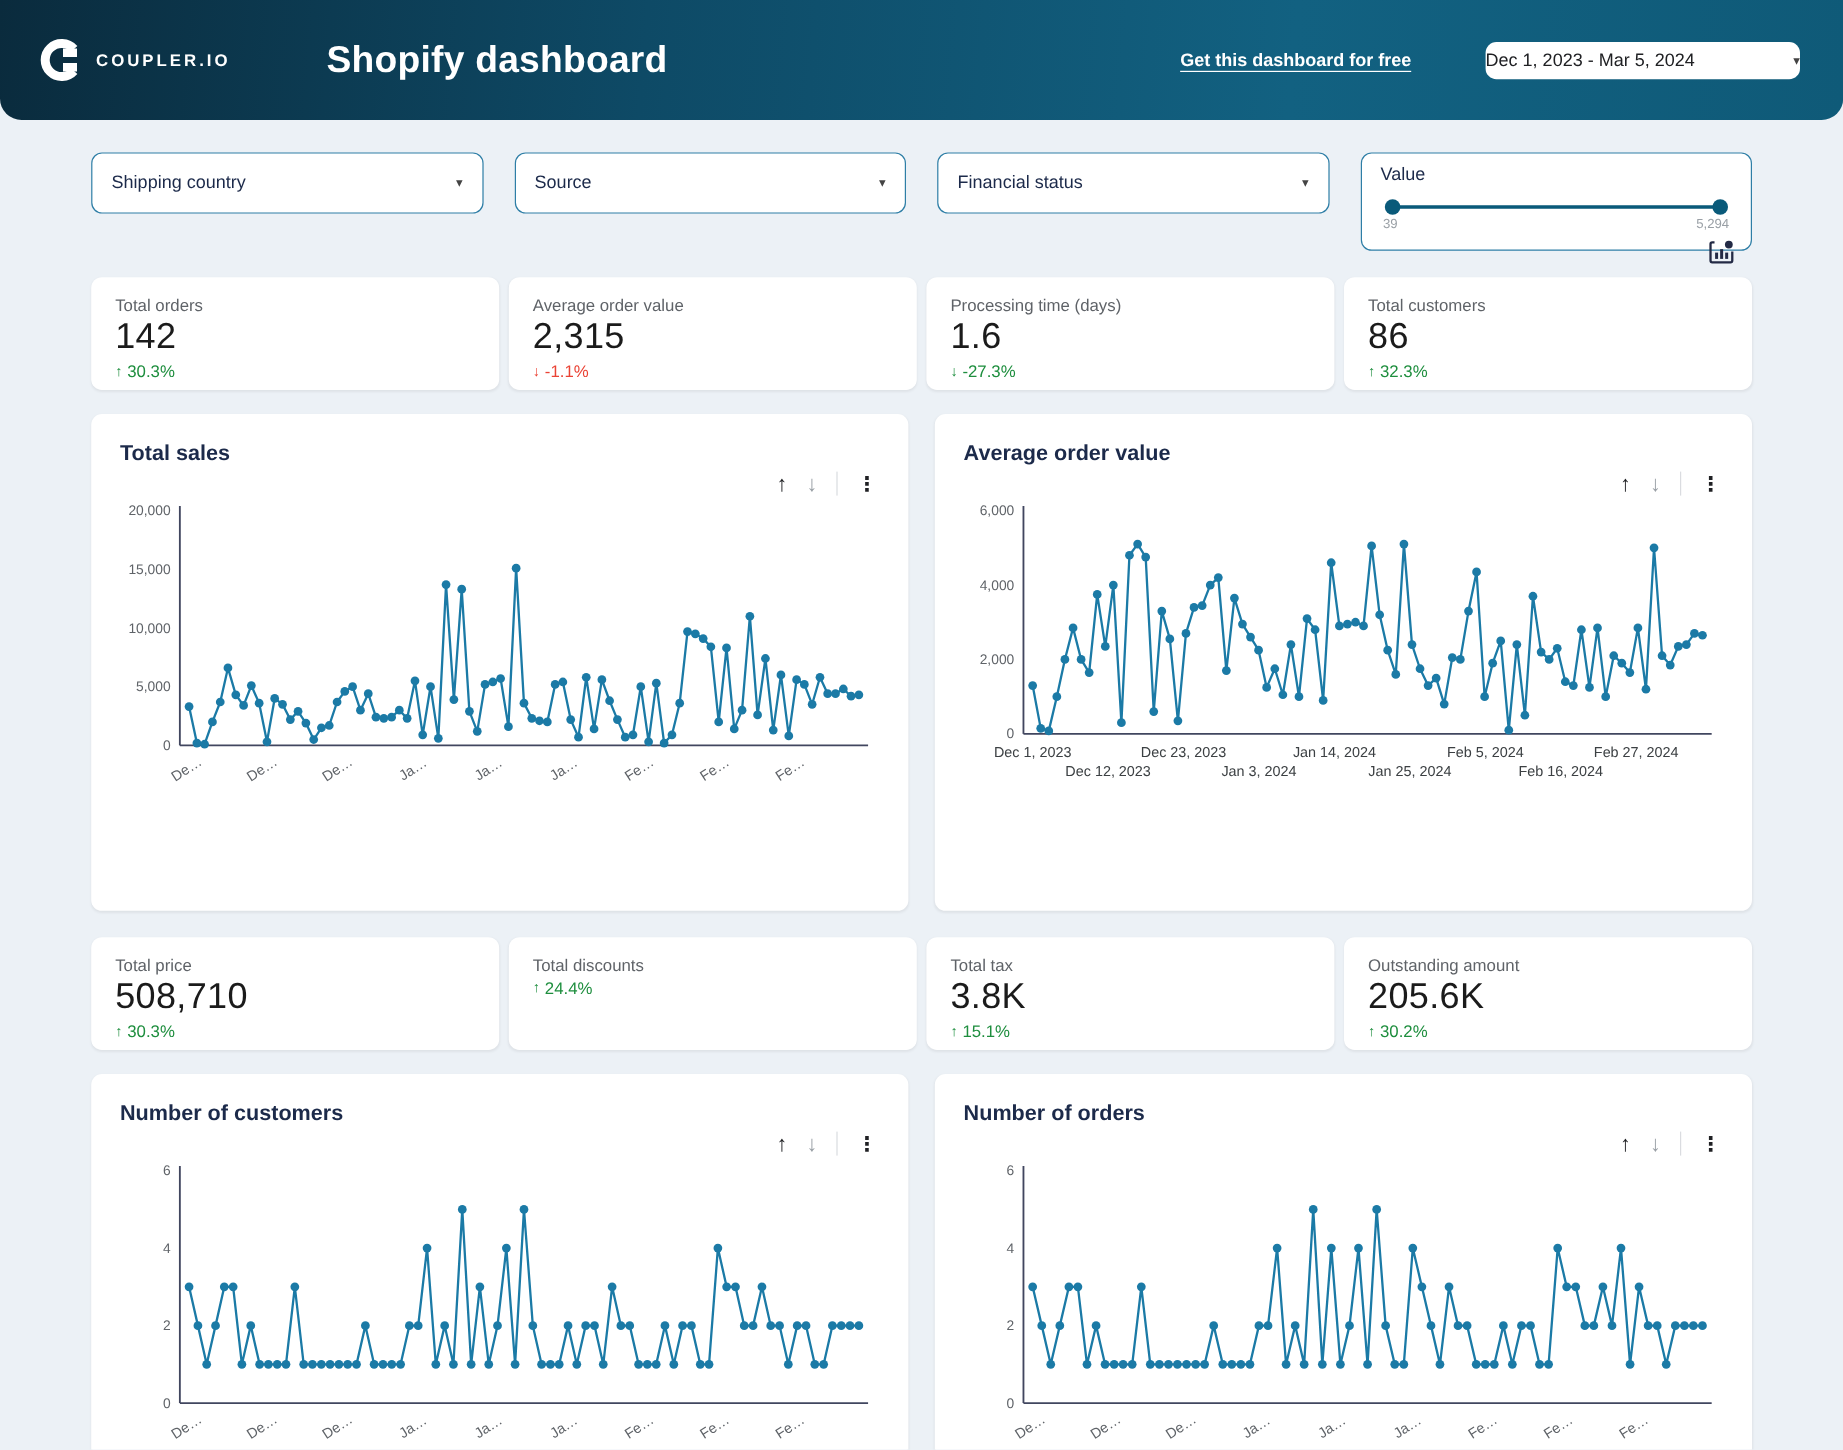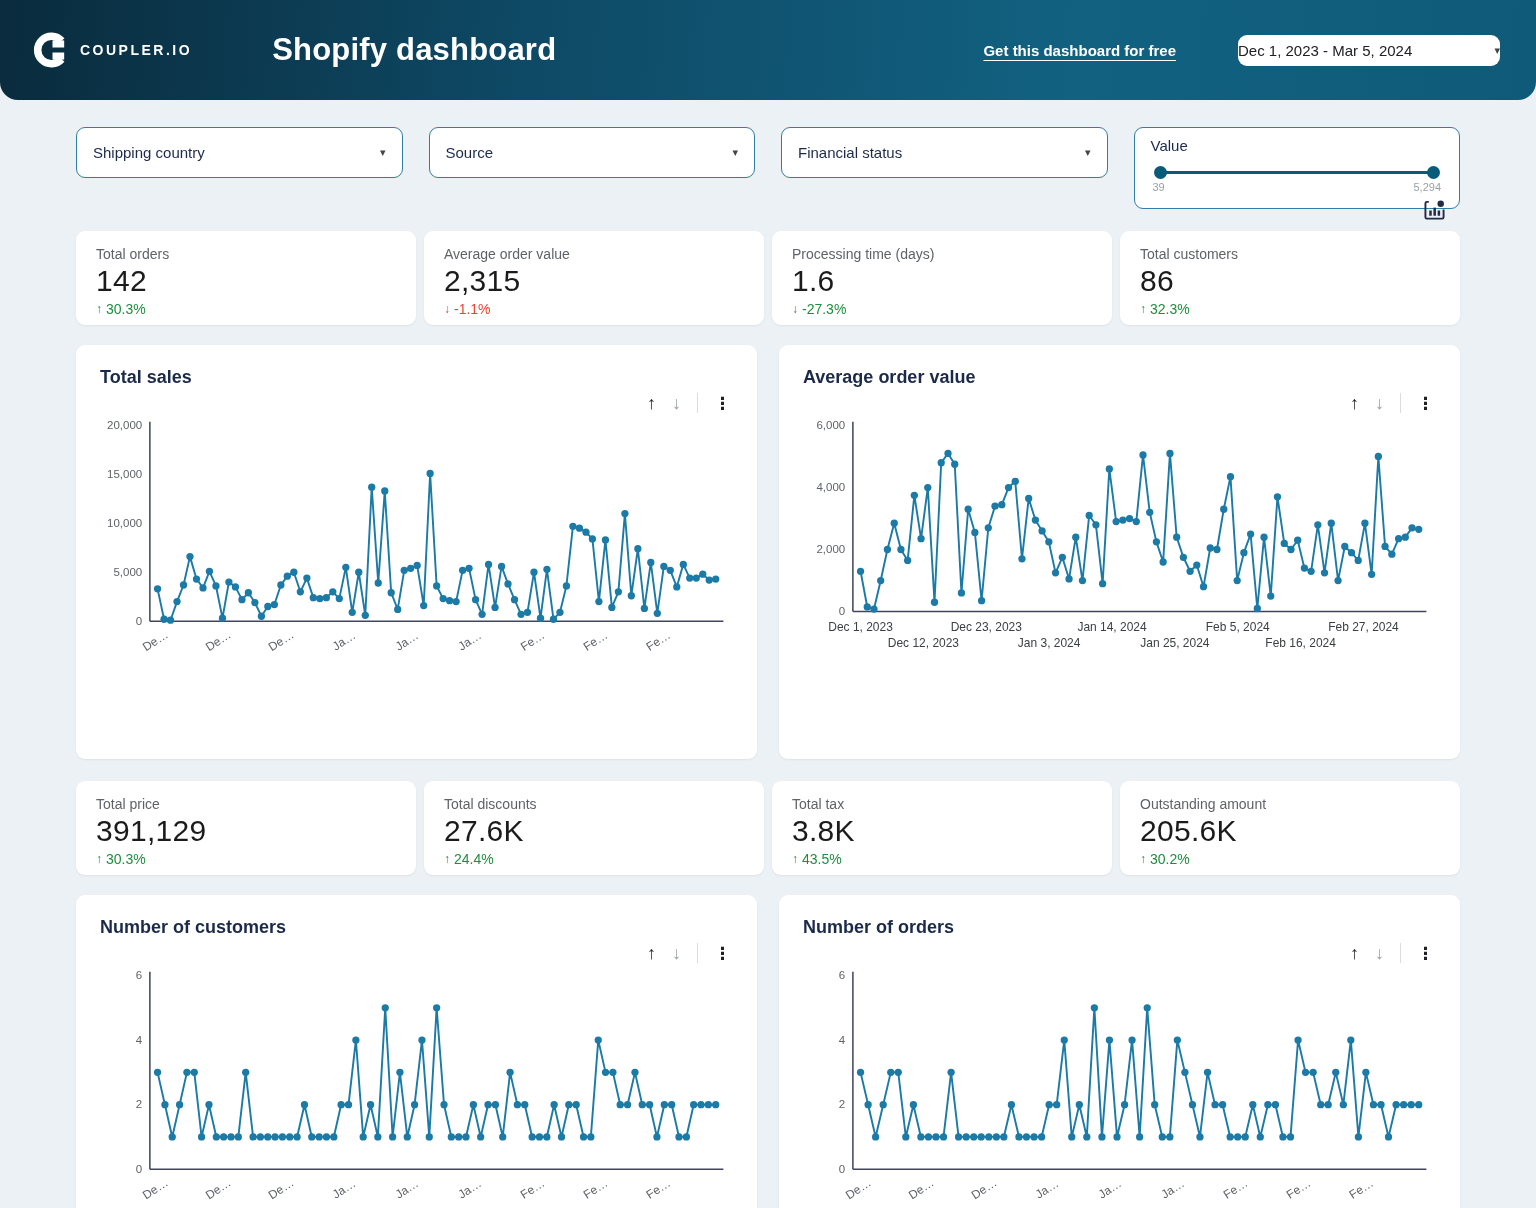--- a/index.html
+++ b/index.html
@@ -376,40 +376,39 @@
           <circle cx="628.0" cy="128.4" r="3.8" fill="#1b7aa6"></circle>
           <circle cx="635.0" cy="118.7" r="3.8" fill="#1b7aa6"></circle>
           <circle cx="642.0" cy="120.3" r="3.8" fill="#1b7aa6"></circle>
         </svg>
     </section>
   </div>
 
   <div class="kpi-grid">
     <section class="card kpi">
       <div class="kpi-label">Total price</div>
-      <div class="kpi-value">391,129</div>
+      <div class="kpi-value">508,710</div>
       <div class="delta green">
           <span class="arrow">↑</span>
           <span>30.3%</span>
         </div>
     </section>
     <section class="card kpi">
       <div class="kpi-label">Total discounts</div>
-      <div class="kpi-value">27.6K</div>
       <div class="delta green">
           <span class="arrow">↑</span>
           <span>24.4%</span>
         </div>
     </section>
     <section class="card kpi">
       <div class="kpi-label">Total tax</div>
       <div class="kpi-value">3.8K</div>
       <div class="delta green">
           <span class="arrow">↑</span>
-          <span>43.5%</span>
+          <span>15.1%</span>
         </div>
     </section>
     <section class="card kpi">
       <div class="kpi-label">Outstanding amount</div>
       <div class="kpi-value">205.6K</div>
       <div class="delta green">
           <span class="arrow">↑</span>
           <span>30.2%</span>
         </div>
     </section>

